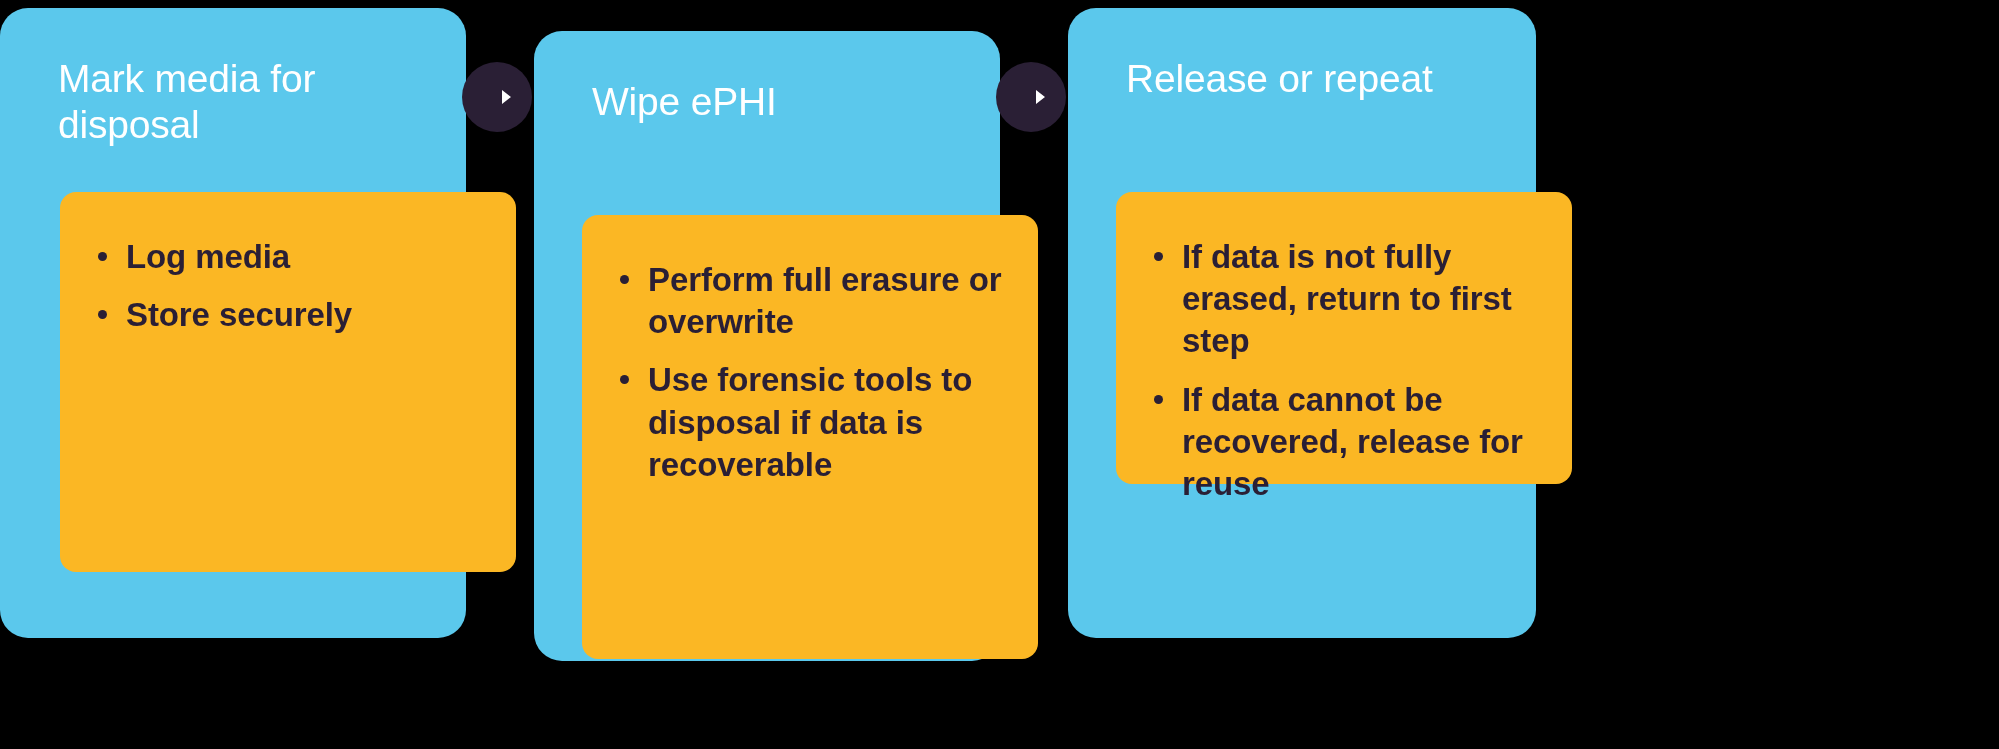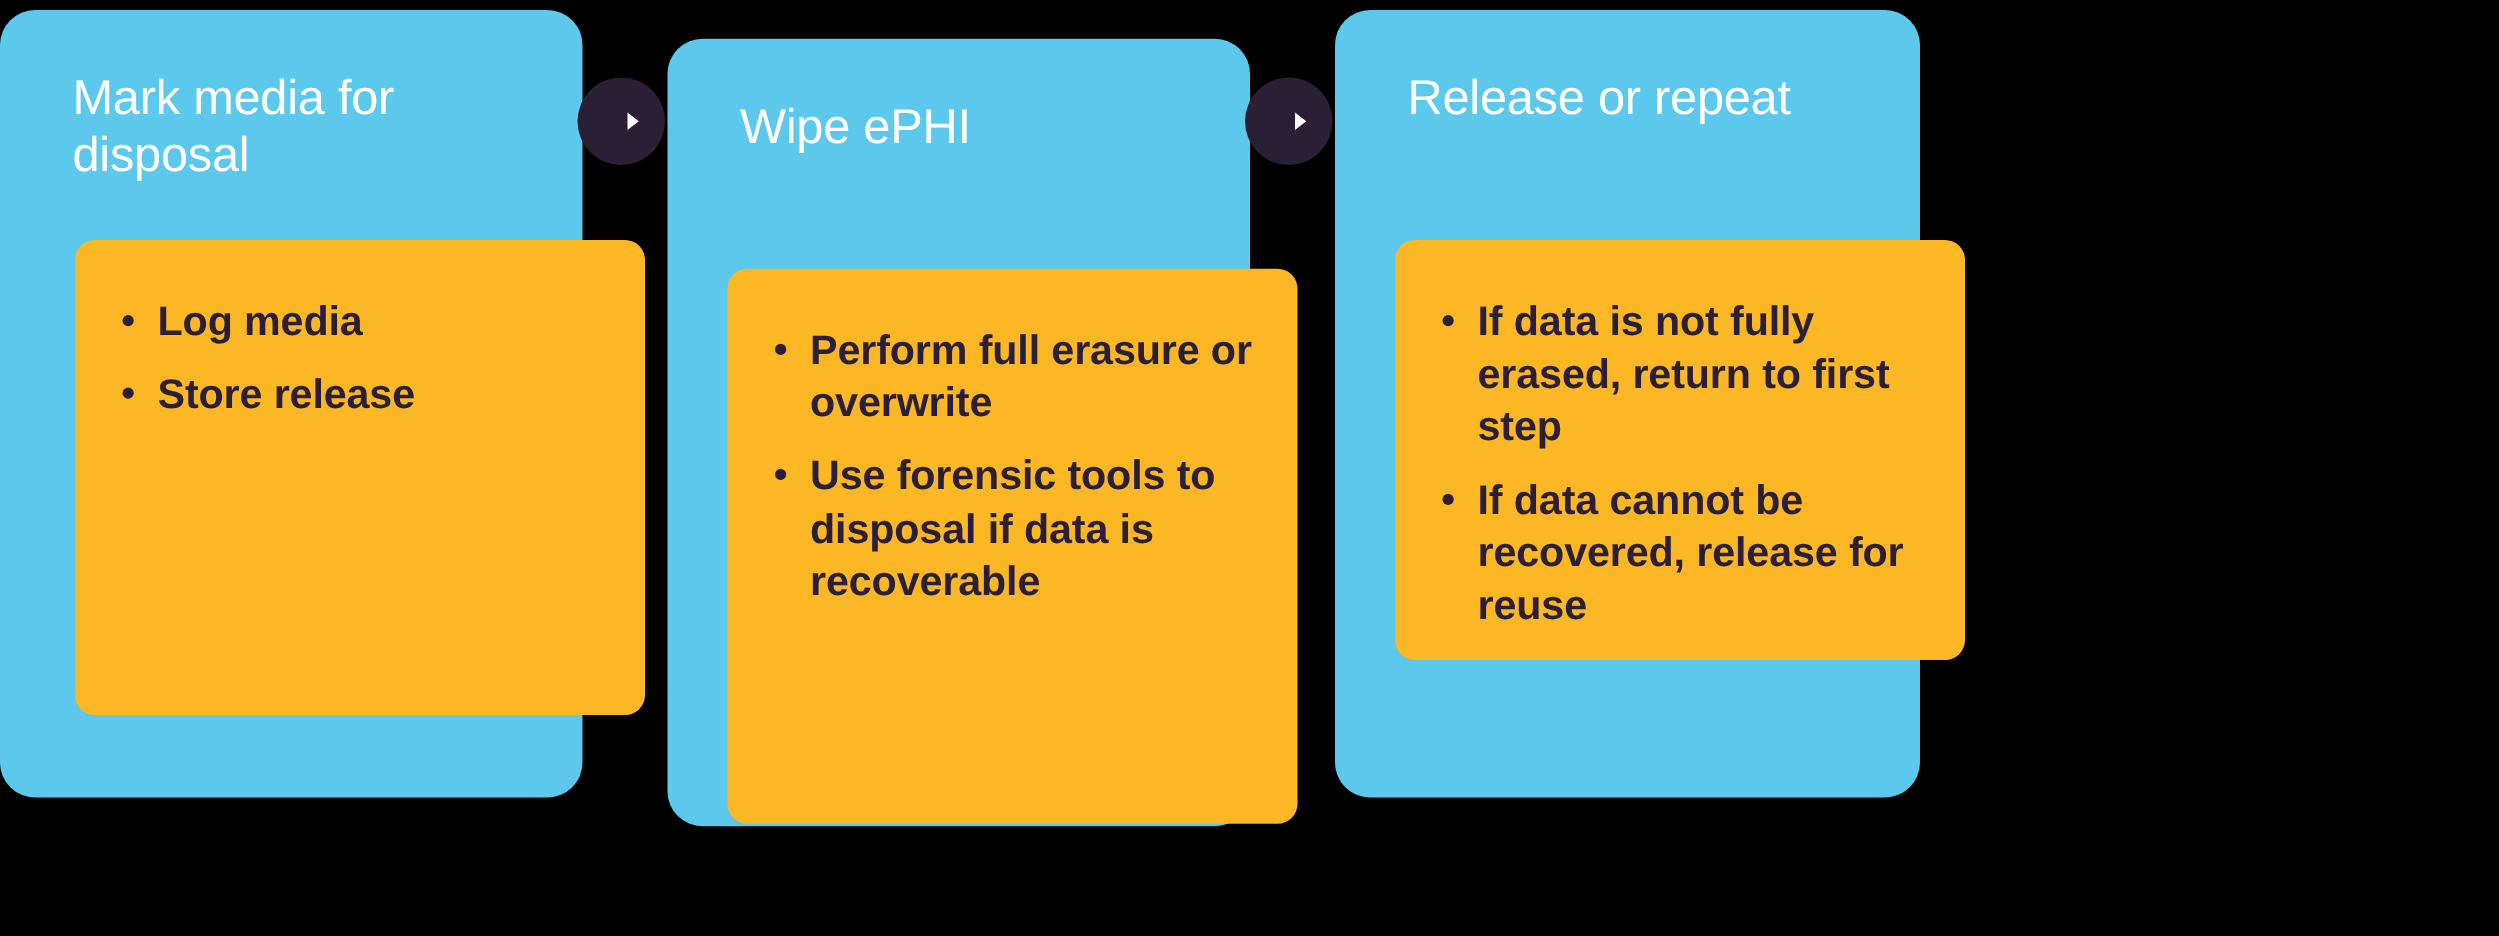--- a/index.html
+++ b/index.html
@@ -65,21 +65,21 @@
     left: 60px;
     top: 192px;
     width: 456px;
     height: 380px;
     background: #FBB724;
     border-radius: 16px;
     box-sizing: border-box;
     padding: 44px 34px 30px 34px;
   }
   .step-2 .bullet-card { left: 48px; width: 456px; height: 444px; }
-  .step-3 .bullet-card { left: 48px; width: 456px; height: 336px; }
+  .step-3 .bullet-card { left: 48px; width: 456px; height: 292px; }
 
   .bullet-list {
     margin: 0;
     padding: 0;
     list-style: none;
   }
   .bullet-item {
     position: relative;
     padding-left: 32px;
     margin-bottom: 16px;
@@ -127,21 +127,21 @@
       <div class="header-title">Mark media for disposal</div>
     </div>
     <div class="bullet-card">
       <ul class="bullet-list">
         <li class="bullet-item">
           <span class="bullet-dot"></span>
           <span>Log media</span>
         </li>
         <li class="bullet-item">
           <span class="bullet-dot"></span>
-          <span>Store release</span>
+          <span>Store securely</span>
         </li>
       </ul>
     </div>
   </div>
 
   <div class="arrow-badge arrow-badge-1">
     <span>
       <svg width="38" height="38" viewBox="0 0 38 38" aria-hidden="true">
         <path d="M9 19 h15 v-7 l9 7 -9 7 v-7 z" fill="#FFFFFF"></path>
       </svg>

